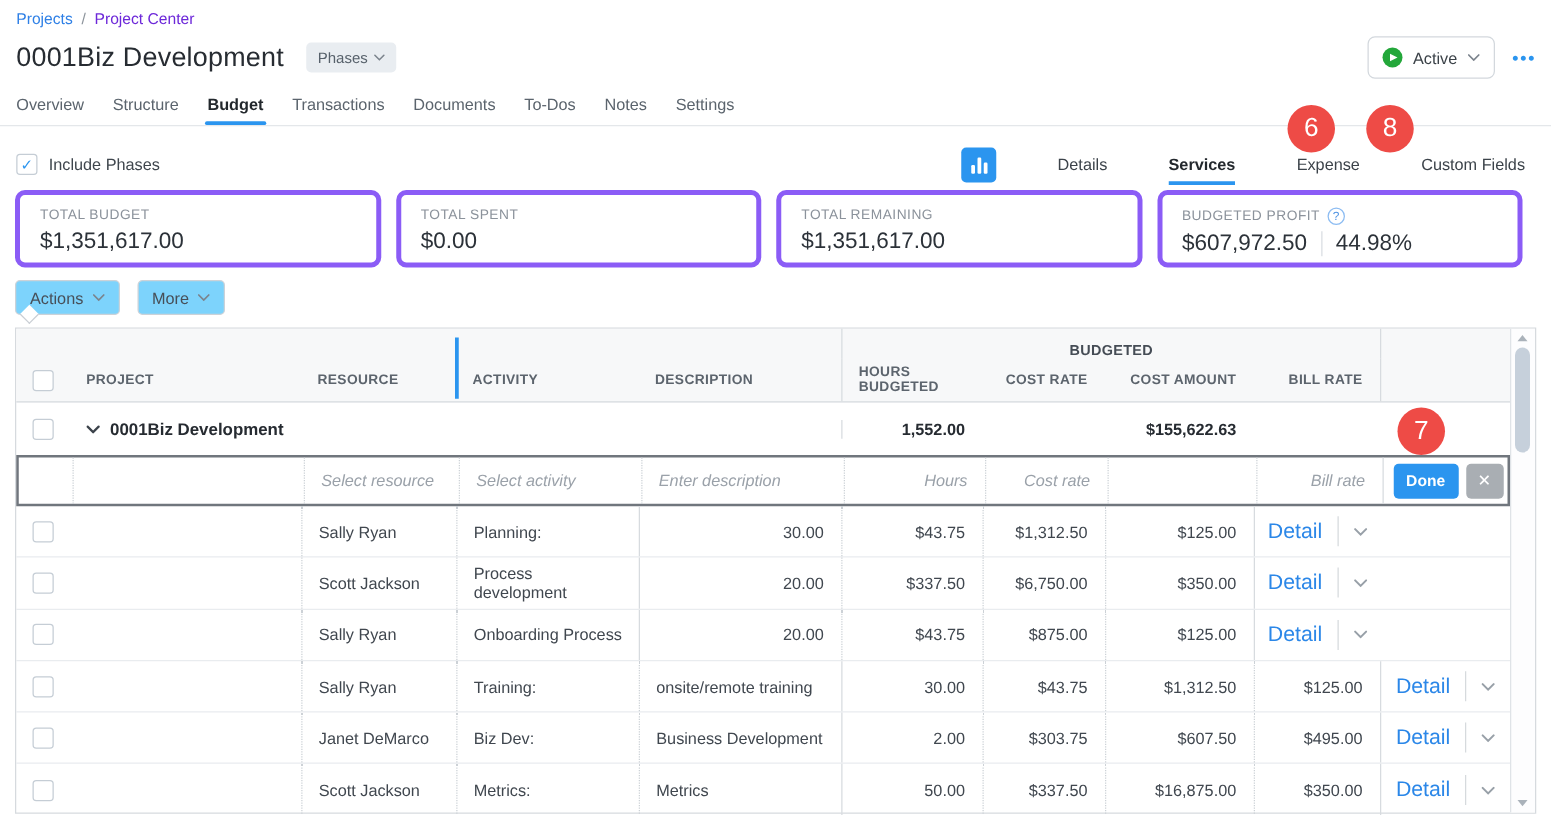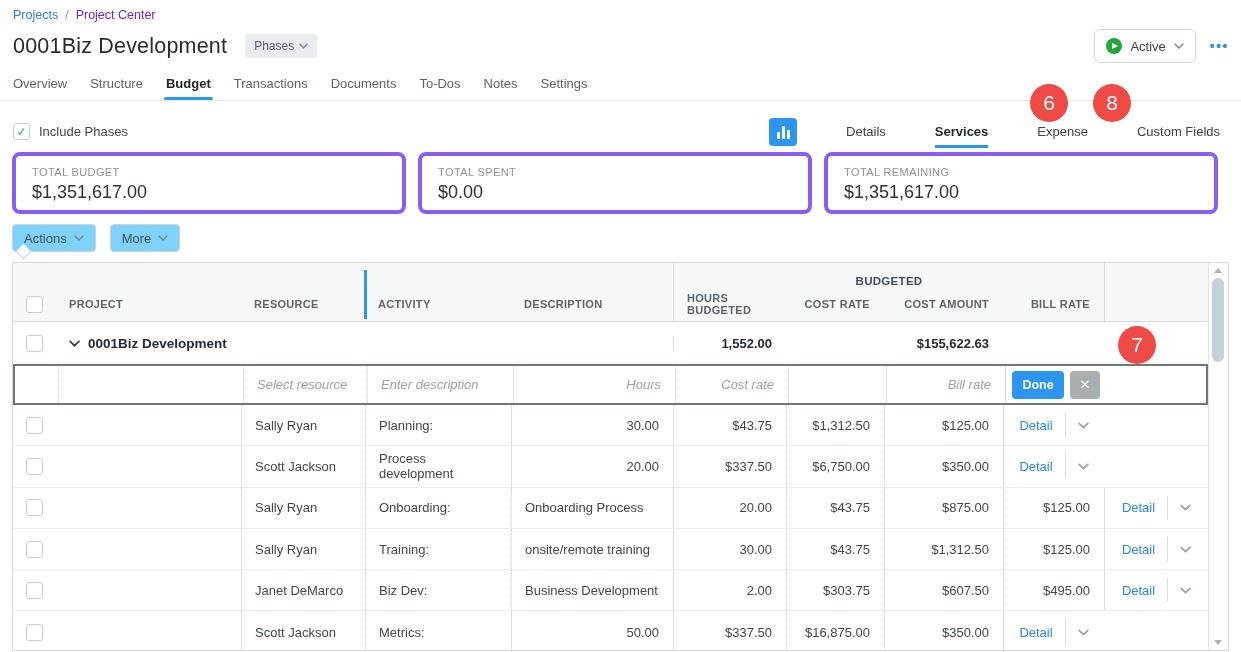--- a/index.html
+++ b/index.html
@@ -73,21 +73,21 @@
   .edit-cell.num { justify-content:flex-end; padding-right:14px; }
   .edit-actions { height:100%; display:flex; align-items:center; justify-content:center; gap:6px; border-left:1px solid #d7dbdf; }
   .done-btn { width:52px; height:28px; background:#2b95ef; border:none; border-radius:4px; color:#fff; font-size:12.5px; font-weight:bold; font-family:inherit; cursor:pointer; }
   .x-btn { width:30px; height:28px; background:#a9aeb3; border:none; border-radius:4px; color:#fff; font-size:13px; font-family:inherit; cursor:pointer; }
   
   .data-row { height:41.3px; border-bottom:1px solid #e9ecef; align-items:stretch; font-size:13px; color:#40474f; }
   .data-row:last-child { border-bottom:none; }
   .td { display:flex; align-items:center; padding:0 13px; }
   .td.num { justify-content:flex-end; padding-right:14px; }
   .action-cell { display:flex; align-items:center; justify-content:center; border-left:1px solid #d7dbdf; gap:12px; }
-  .detail-link { color:#2b87e8; font-size:13px; cursor:pointer; }
+  .detail-link { color:#2b87e8; font-size:17px; cursor:pointer; }
   .act-div { width:1px; height:24px; background:#d6dadd; }
   .row-chev { color:#98a0a8; cursor:pointer; display:flex; align-items:center; }
   
   .scrollcol { width:20px; border-left:1px solid #dfe3e7; position:relative; background:#fdfdfe; }
   .sc-thumb { position:absolute; left:3px; top:15px; width:12px; height:84px; background:#c6d0db; border-radius:6px; }
   .sc-up { position:absolute; top:5px; left:5px; width:0; height:0; border-left:4px solid transparent; border-right:4px solid transparent; border-bottom:5px solid #aab2ba; }
   .sc-down { position:absolute; bottom:5px; left:5px; width:0; height:0; border-left:4px solid transparent; border-right:4px solid transparent; border-top:5px solid #aab2ba; }
   
   .badge { position:absolute; width:38px; height:38px; border-radius:50%; background:#ee4b46; color:#fff; font-size:21px; display:flex; align-items:center; justify-content:center; z-index:10; }
   .badge-6 { left:1030px; top:84px; }
@@ -162,20 +162,31 @@
     <div class="card-value">$1,351,617.00</div>
   </div>
   <div class="card">
     <div class="card-label">TOTAL SPENT</div>
     <div class="card-value">$0.00</div>
   </div>
   <div class="card">
     <div class="card-label">TOTAL REMAINING</div>
     <div class="card-value">$1,351,617.00</div>
   </div>
+  <div class="card">
+    <div class="card-label">
+      <span>BUDGETED PROFIT</span>
+      <span class="q-icon">?</span>
+    </div>
+    <div class="card-value">
+      <span>$607,972.50</span>
+      <span class="v-div"></span>
+      <span>44.98%</span>
+    </div>
+  </div>
 </div>
 
 <div class="toolbar">
   <span class="tb-btn">
     <span>Actions</span>
     <svg class="cv" width="10" height="6" viewBox="0 0 10 6">
         <path d="M1 1l4 4 4-4" fill="none" stroke-width="1.4" stroke-linecap="round"></path>
       </svg>
   </span>
   <span class="tb-btn">
@@ -229,20 +240,23 @@
       <div class="bl-solid"></div>
     </div>
 
     <div class="grid-row edit-row">
       <div class="cell-check"></div>
       <div class="edit-cell bl-dot"></div>
       <div class="edit-cell bl-dot">
           <span class="ph">Select resource</span>
         </div>
       <div class="edit-cell bl-dot">
+          <span class="ph">Select activity</span>
+        </div>
+      <div class="edit-cell bl-dot">
           <span class="ph">Enter description</span>
         </div>
       <div class="edit-cell num bl-dot">
           <span class="ph">Hours</span>
         </div>
       <div class="edit-cell num bl-dot">
           <span class="ph">Cost rate</span>
         </div>
       <div class="edit-cell num bl-dot"></div>
       <div class="edit-cell num bl-dot">
@@ -323,23 +337,20 @@
   </div>
         <div class="grid-row data-row">
     <div class="td cell-check">
             <span class="checkbox"></span>
           </div>
     <div class="td"></div>
     <div class="td bl-dot">
             <span>Sally Ryan</span>
           </div>
     <div class="td bl-dot">
-            <span>Onboarding:</span>
-          </div>
-    <div class="td bl-dot">
             <span>Onboarding Process</span>
           </div>
     <div class="td num bl-solid">
             <span>20.00</span>
           </div>
     <div class="td num bl-dot">
             <span>$43.75</span>
           </div>
     <div class="td num bl-dot">
             <span>$875.00</span>
@@ -432,20 +443,23 @@
         <div class="grid-row data-row">
     <div class="td cell-check">
             <span class="checkbox"></span>
           </div>
     <div class="td"></div>
     <div class="td bl-dot">
             <span>Scott Jackson</span>
           </div>
     <div class="td bl-dot">
             <span>Metrics:</span>
+          </div>
+    <div class="td bl-dot">
+            <span>Metrics</span>
           </div>
     <div class="td num bl-solid">
             <span>50.00</span>
           </div>
     <div class="td num bl-dot">
             <span>$337.50</span>
           </div>
     <div class="td num bl-dot">
             <span>$16,875.00</span>
           </div>

